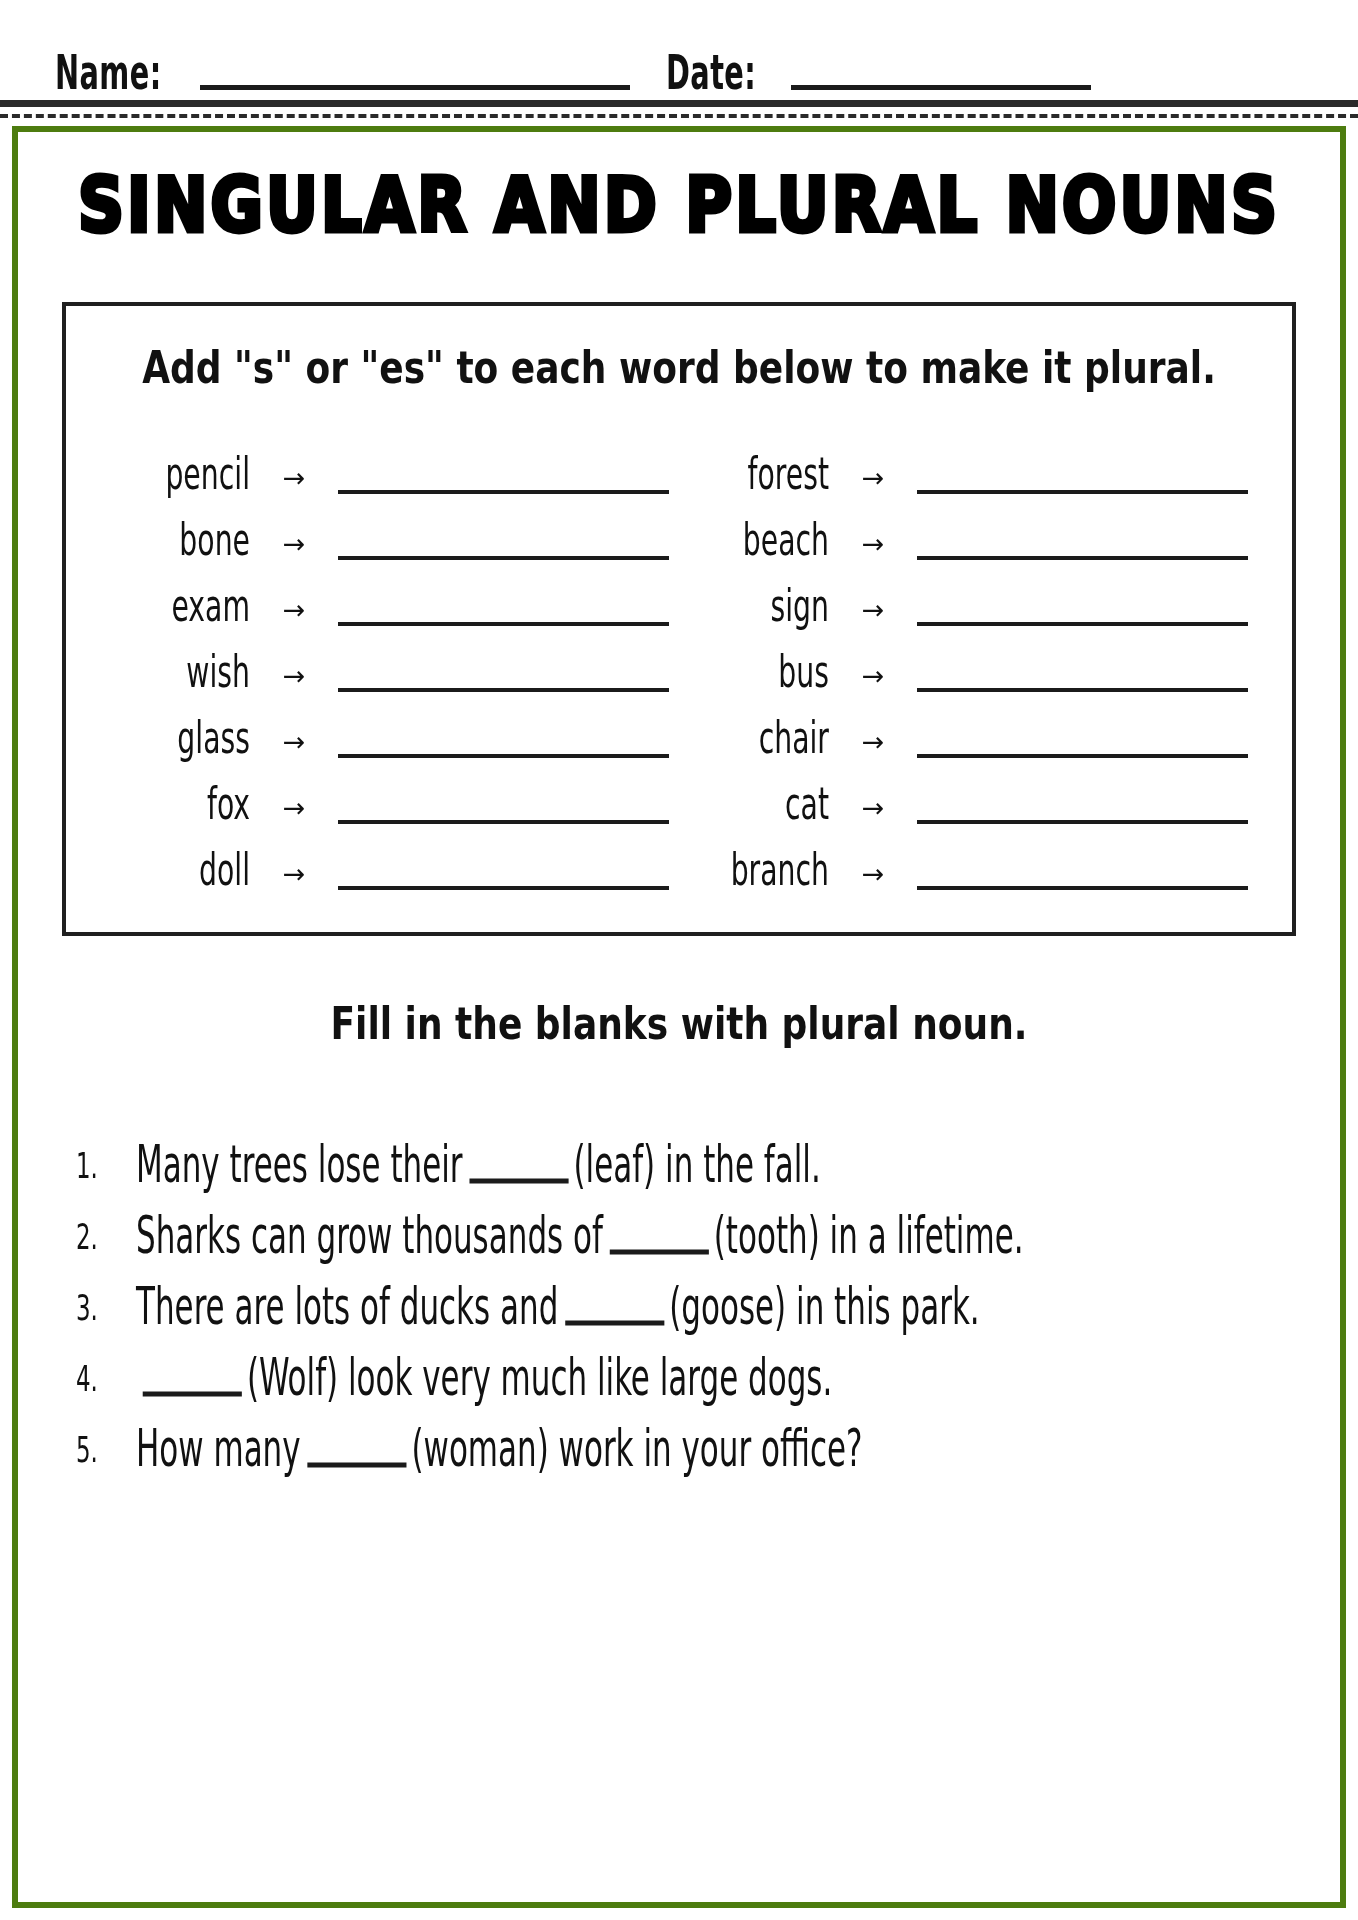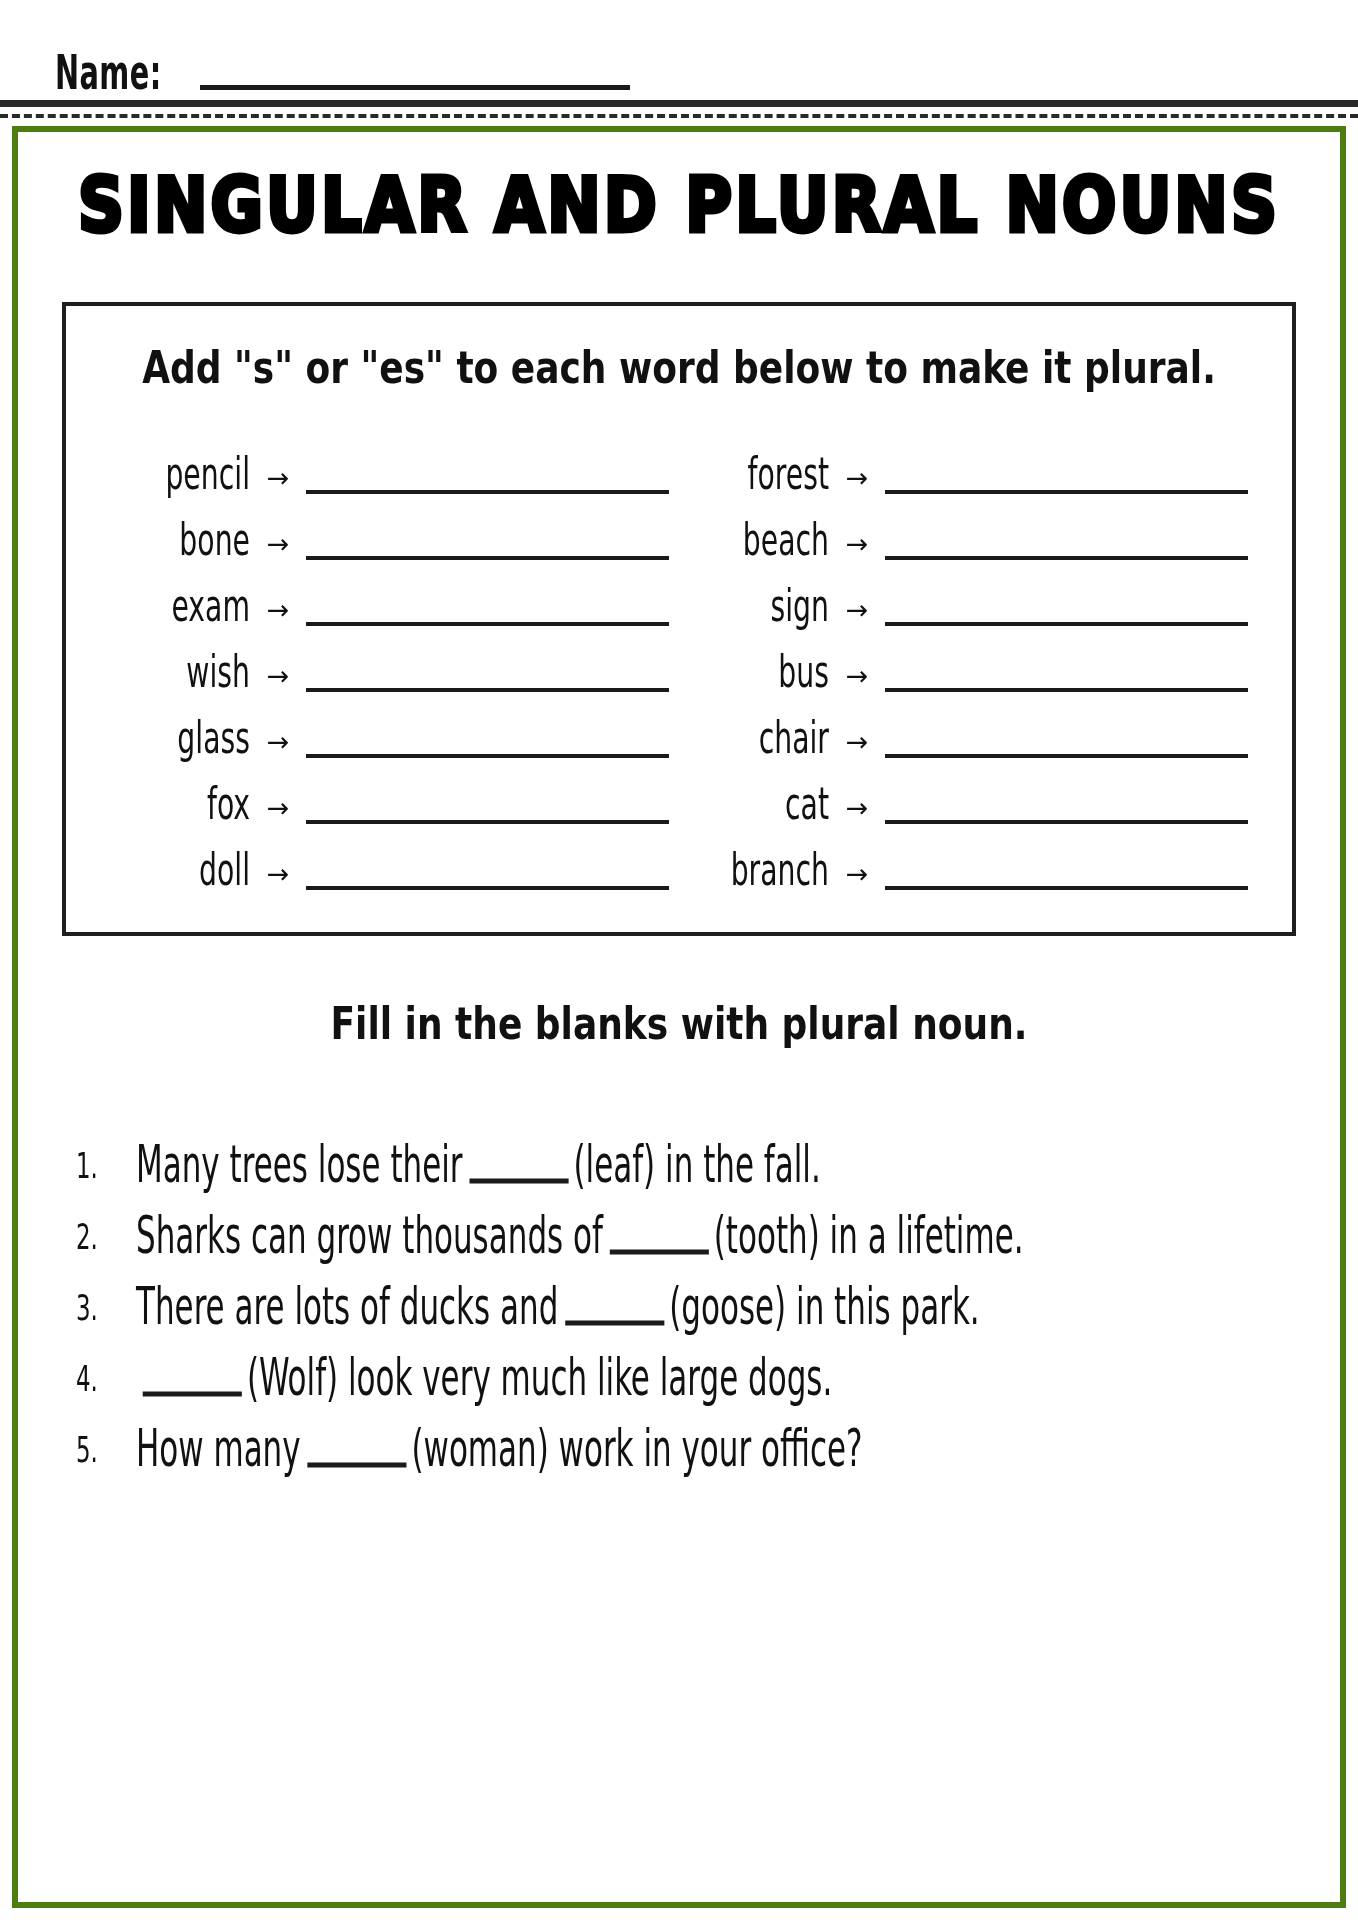--- a/index.html
+++ b/index.html
@@ -115,20 +115,21 @@
     flex: 1;
     display: flex;
     flex-direction: column;
     gap: 20px;
   }
 
   .word-row {
     display: flex;
     align-items: flex-end;
     height: 46px;
+    gap: 16px;
   }
   .word-term {
     flex: 0 0 150px;
     text-align: right;
     font-family: "DejaVu Sans Condensed", "Liberation Sans Narrow", "Liberation Sans", sans-serif;
     font-size: 37px;
     transform: scaleX(0.85) scaleY(1.22);
     transform-origin: right bottom;
     white-space: nowrap;
     line-height: 1;
@@ -203,20 +204,24 @@
 </style>
 </head>
 <body>
 
 <div class="header-row">
   <div class="field">
     <span class="field-label">Name:</span>
     <span class="field-rule rule-name"></span>
   </div>
   <div class="spacer-between"></div>
+  <div class="field">
+    <span class="field-label">Date:</span>
+    <span class="field-rule rule-date"></span>
+  </div>
 </div>
 
 <div class="solid-rule"></div>
 <div class="dashed-rule"></div>
 
 <div class="page-frame">
 
   <h1 class="worksheet-title">SINGULAR AND PLURAL NOUNS</h1>
 
   <div class="exercise-box">

